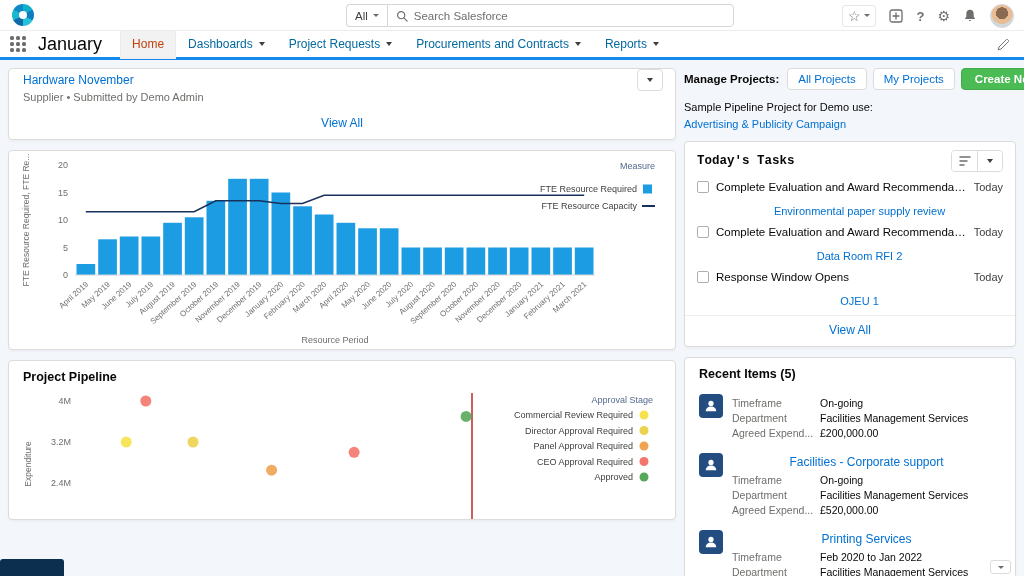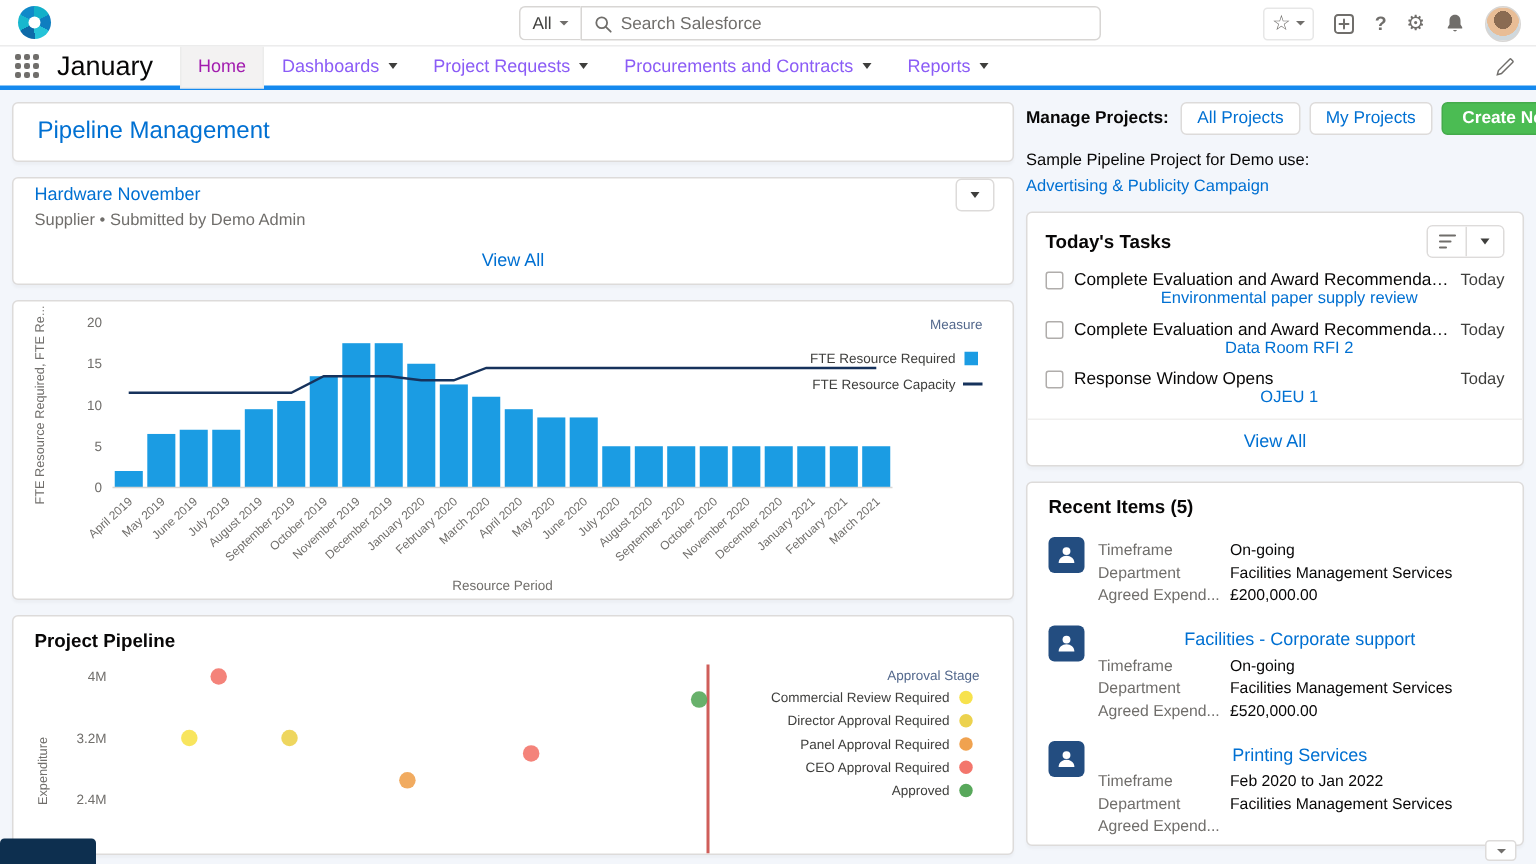--- a/index.html
+++ b/index.html
@@ -43,22 +43,22 @@
 
   
   .navbar {
     position:absolute; top:31px; left:0; width:1024px; height:29px; background:#fff; z-index:5;
     display:flex; align-items:center; border-bottom:3px solid #1589ee; padding-left:10px;
   }
   .waffle { display:grid; grid-template-columns:repeat(3,4px); grid-gap:2px; cursor:pointer; margin-right:2px; }
   .waffle i { width:4px; height:4px; background:#706e6b; border-radius:1.5px; display:block; }
   .appname { font-size:18px; color:#080707; margin:0 18px 0 10px; white-space:nowrap; }
   .tabs { display:flex; height:29px; align-items:stretch; }
-  .tab { display:flex; align-items:center; gap:6px; padding:0 12px; font-size:12px; color:#8b5cf6; cursor:pointer; white-space:nowrap; }
-  .tab.active { background:#f3f2f2; color:#a21caf; box-shadow: inset 0 0 0 1px #ececeb; }
+  .tab { display:flex; align-items:center; gap:6px; padding:0 12px; font-size:12px; color:#0369a1; cursor:pointer; white-space:nowrap; }
+  .tab.active { background:#f3f2f2; color:#c2410c; box-shadow: inset 0 0 0 1px #ececeb; }
   .nav-right { margin-left:auto; margin-right:14px; display:flex; align-items:center; cursor:pointer; }
 
   
   .leftcol  { position:absolute; left:8px;  top:68px; width:668px; }
   .rightcol { position:absolute; left:684px; top:68px; width:332px; }
 
   .card { background:#fff; border:1px solid #dddbda; border-radius:4px; margin-bottom:10px; box-shadow:0 2px 2px rgba(0,0,0,.03); }
   .card-h { padding:9px 14px 5px; font-size:12.5px; font-weight:bold; color:#080707; }
 
   .page-title-card { padding:10px 16px; }
@@ -79,31 +79,31 @@
   .refresh-icon::before { content:"\21BB"; font-weight:bold; color:#0070d2; font-size:12px; }
 
   
   .manage-row { display:flex; align-items:center; gap:6px; margin-bottom:9px; }
   .manage-label { font-size:11.5px; font-weight:bold; color:#080707; margin-right:2px; white-space:nowrap; }
   .btn { font-size:11.5px; color:#0070d2; background:#fff; border:1px solid #dddbda; border-radius:4px; padding:4px 10px; cursor:pointer; font-family:inherit; white-space:nowrap; }
   .btn-green { background:#4bbc53; border-color:#44ab4b; color:#fff; font-weight:bold; padding:4px 13px; }
   .sample { font-size:11px; margin-bottom:9px; line-height:1.5; }
 
   .tasks-h { display:flex; align-items:center; justify-content:space-between; padding:8px 12px 4px; }
-  .tasks-title { font-size:12.5px; font-weight:bold; }
+  .tasks-title { font-size:12.5px; font-weight:bold;font-family:Liberation Mono, monospace; }
   .igroup { display:flex; border:1px solid #dddbda; border-radius:4px; overflow:hidden; }
   .icell { width:25px; height:20px; display:flex; align-items:center; justify-content:center; background:#fff; cursor:pointer; }
   .icell + .icell { border-left:1px solid #dddbda; }
 
   .task { padding:5px 12px 4px; }
   .task-line1 { display:flex; align-items:center; gap:7px; }
   .cb { width:12px; height:12px; border:1px solid #b0adab; border-radius:2px; background:#fff; flex:0 0 auto; cursor:pointer; }
   .task-title { flex:1; font-size:11.5px; color:#080707; white-space:nowrap; overflow:hidden; text-overflow:ellipsis; }
   .task-when { font-size:11px; color:#3e3e3c; }
-  .task-link { display:block; margin-left:19px; margin-top:0; font-size:11px; }
+  .task-link { display:block; margin-left:19px; margin-top:12px; font-size:11px; }
 
   .ritem { display:flex; gap:9px; padding:8px 14px 6px; }
   .ricon { width:24px; height:24px; border-radius:4px; background:#234d80; display:flex; align-items:center; justify-content:center; flex:0 0 auto; }
   .rcontent { flex:1; min-width:0; }
   .rtitle { display:block; font-size:12px; margin:2px 0 5px; }
   .rfield { display:flex; font-size:10.5px; margin-top:3px; }
   .rlabel { width:88px; color:#706e6b; flex:0 0 auto; }
   .rvalue { color:#080707; flex:1; white-space:nowrap; overflow:hidden; text-overflow:ellipsis; }
 
   
@@ -194,23 +194,20 @@
     </div>
   <span class="nav-right">
     <svg width="13" height="13" viewBox="0 0 16 16">
         <path d="M1.5 14.5l.9-3.4 9.3-9.3c.3-.3.8-.3 1.1 0l1.4 1.4c.3.3.3.8 0 1.1l-9.3 9.3z" fill="none" stroke="#706e6b" stroke-width="1.2"></path>
       </svg>
   </span>
 </div>
 
 <div class="leftcol">
 
-  <div class="card page-title-card">
-    <div class="page-title">Pipeline Management</div>
-  </div>
 
   <div class="card">
     <div class="ia-item">
       <a class="ia-link">Hardware November</a>
       <div class="ia-sub">Supplier • Submitted by Demo Admin</div>
       <span class="ia-caret-btn">
         <span class="tri tri-dark"></span>
       </span>
     </div>
     <div class="view-all">

